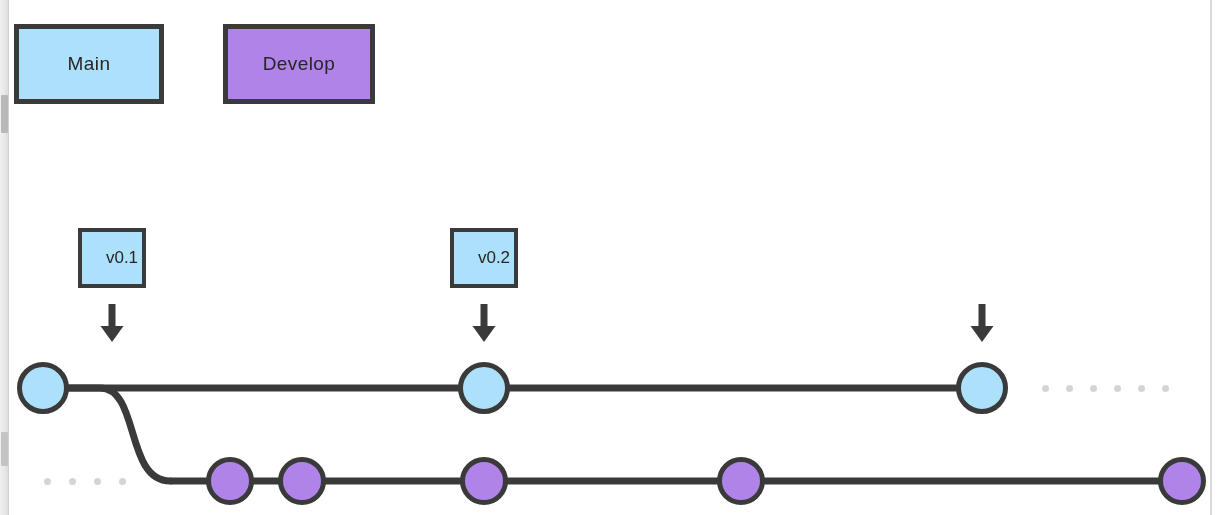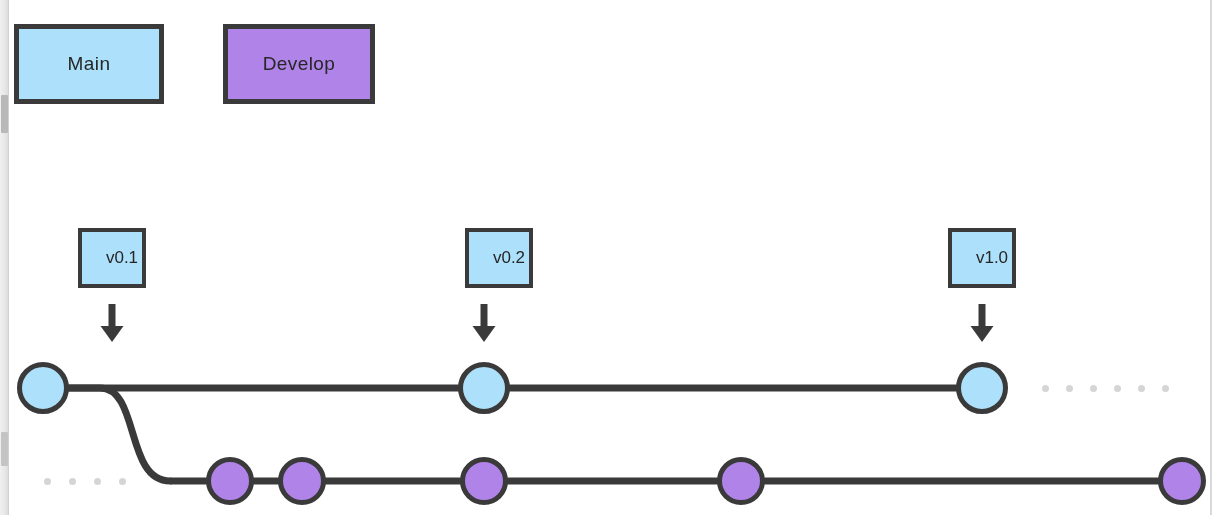--- a/index.html
+++ b/index.html
@@ -129,25 +129,22 @@
   <div class="legend-box" style="left:14px; top:24px; width:150px; height:80px; background:#ade0fb;">
     <span>Main</span>
   </div>
   <div class="legend-box" style="left:223px; top:24px; width:152px; height:80px; background:#b083e8;text-align:right;">
     <span>Develop</span>
   </div>
 
   <div class="tag-box" style="left:78px; top:228px; width:68px; height:60px; background:#ade0fb;">
     <span>v0.1</span>
   </div>
-  <div class="tag-box" style="left:450px; top:228px; width:68px; height:60px; background:#ade0fb;margin-left:15px;">
+  <div class="tag-box" style="left:450px; top:228px; width:68px; height:60px; background:#ade0fb;">
     <span>v0.2</span>
-  </div>
-  <div class="tag-box" style="left:948px; top:228px; width:68px; height:60px; background:#ade0fb;">
-    <span>v1.0</span>
   </div>
 
   <svg class="tag-arrow" style="left:97px; top:302px;" viewBox="0 0 30 42">
     <path d="M15 2 L15 28" stroke="#3a3a3a" stroke-width="7" fill="none"></path>
     <path d="M3.5 24 L15 40 L26.5 24 Z" fill="#3a3a3a"></path>
   </svg>
   <svg class="tag-arrow" style="left:469px; top:302px;" viewBox="0 0 30 42">
     <path d="M15 2 L15 28" stroke="#3a3a3a" stroke-width="7" fill="none"></path>
     <path d="M3.5 24 L15 40 L26.5 24 Z" fill="#3a3a3a"></path>
   </svg>

